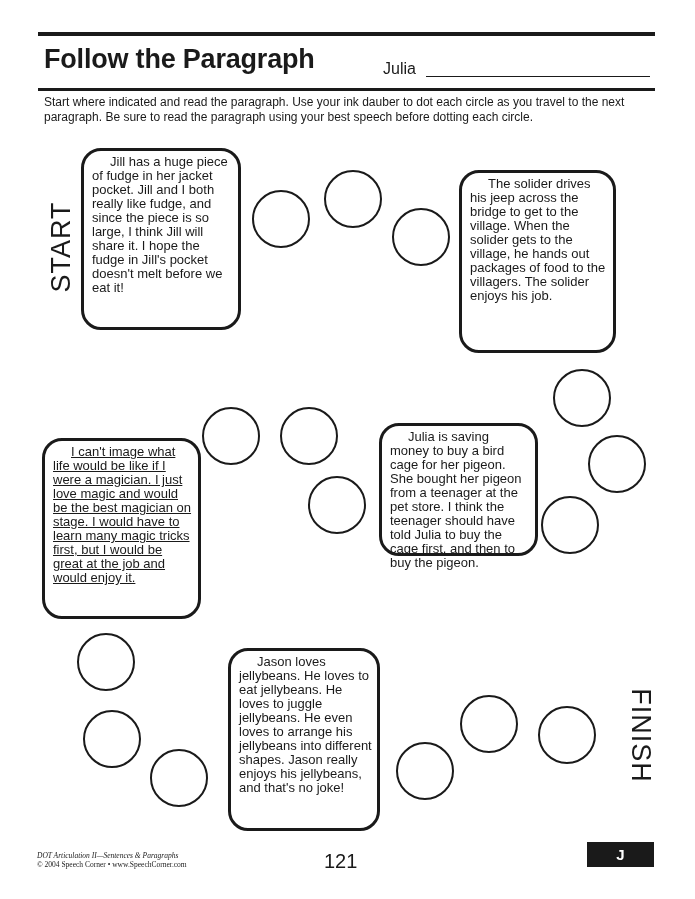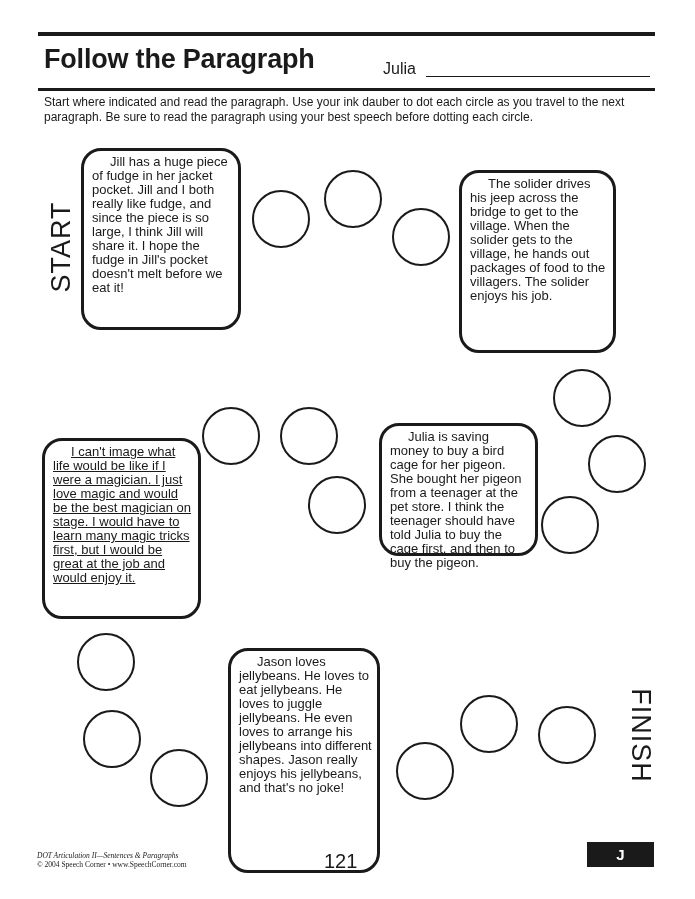--- a/index.html
+++ b/index.html
@@ -38,21 +38,21 @@
 </div>
 <div class="box" style="left:459px;top:170px;width:157px;height:183px;">
   <p>The solider drives his jeep across the bridge to get to the village.  When the solider gets to the village, he hands out packages of food to the villagers.  The solider enjoys his job.</p>
 </div>
 <div class="box" style="left:379px;top:423px;width:159px;height:133px;">
   <p>Julia is saving money to buy a bird cage for her pigeon.  She bought her pigeon from a teenager at the pet store.  I think the teenager should have told Julia to buy the cage first, and then to buy the pigeon.</p>
 </div>
 <div class="box" style="left:42px;top:438px;width:159px;height:181px;text-decoration:underline;">
   <p>I can't image what life would be like if I were a magician.  I just love magic and would be the best magician on stage.  I would have to learn many magic tricks first, but I would be great at the job and would enjoy it.</p>
 </div>
-<div class="box" style="left:228px;top:648px;width:152px;height:225px;">
+<div class="box" style="left:228px;top:648px;width:152px;height:183px;">
   <p>Jason loves jellybeans.  He loves to eat jellybeans.  He loves to juggle jellybeans.  He even loves to arrange his jellybeans into different shapes.  Jason really enjoys his jellybeans, and that's no joke!</p>
 </div>
 
 <div class="circle" style="left:252px;top:190px;"></div>
 <div class="circle" style="left:324px;top:170px;"></div>
 <div class="circle" style="left:392px;top:208px;"></div>
 
 <div class="circle" style="left:553px;top:369px;"></div>
 <div class="circle" style="left:588px;top:435px;"></div>
 <div class="circle" style="left:541px;top:496px;"></div>

